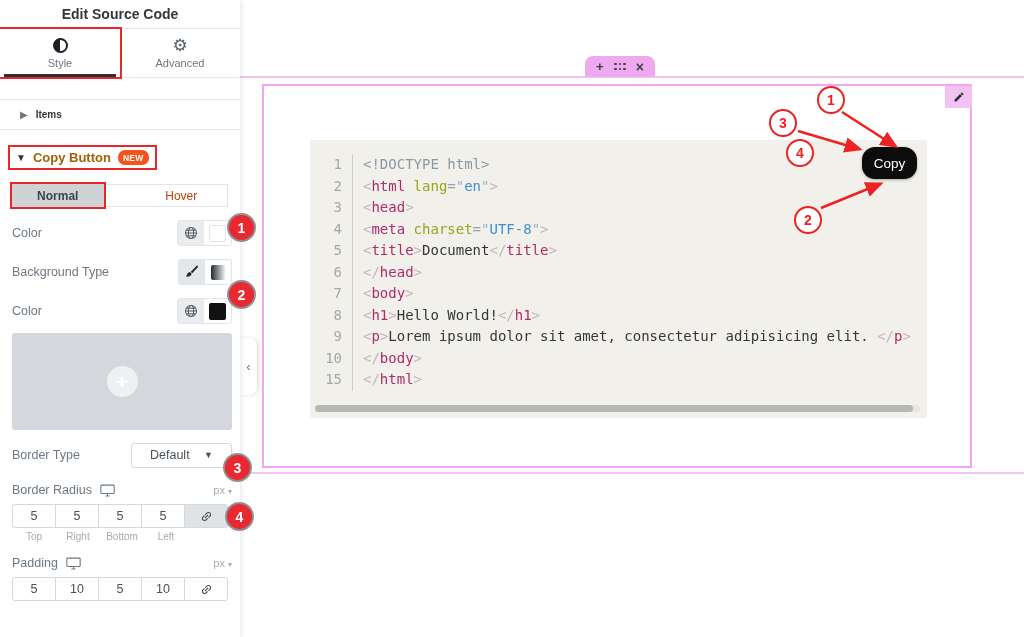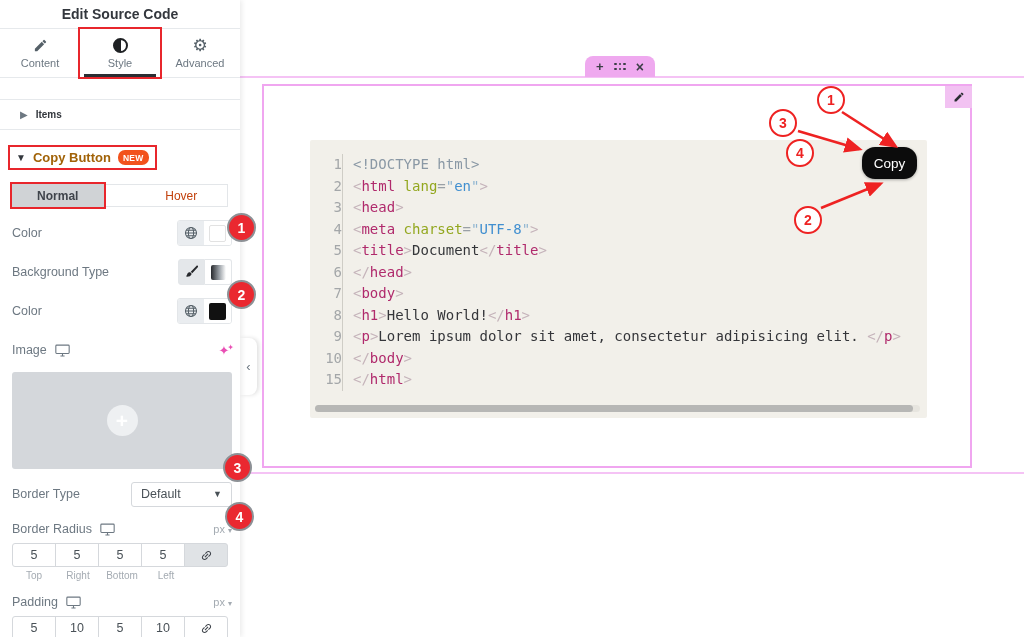--- a/index.html
+++ b/index.html
@@ -64,21 +64,21 @@
   .grad-sq { width:15px; height:15px; background:linear-gradient(90deg,#26282c,#9aa0a6 55%,#fff); border-radius:2px; }
   .ai-icon { color:#e94fb4; font-size:13px; letter-spacing:-2px; cursor:pointer; }
 
   .img-placeholder { margin:9px 8px 0 12px; height:97px; background:#d4d7db; border-radius:3px;
     display:flex; align-items:center; justify-content:center; cursor:pointer; }
   .img-plus { width:31px; height:31px; border-radius:50%; background:#eef0f2;
     display:flex; align-items:center; justify-content:center;
     color:#fff; font-size:21px; font-weight:bold; line-height:1; }
 
   .select-ctl { width:101px; height:25px; border:1px solid #d5d8dc; border-radius:3px; background:#fff;
-    display:flex; align-items:center; justify-content:space-between; padding:0 9px; cursor:pointer; }
+    display:flex; align-items:center; justify-content:space-between; padding:0 18px; cursor:pointer; }
   .select-ctl .sel-val { font-size:12.5px; color:#495157; }
   .select-ctl .sel-caret { font-size:9px; color:#495157; }
   .unit { font-size:11px; color:#a4abb2; cursor:pointer; }
   .unit .u-caret { font-size:8px; }
 
   .dim-inputs { display:flex; margin:5px 8px 0 12px; }
   .dim-inputs input { width:44px; height:24px; border:1px solid #d5d8dc; background:#fff;
     text-align:center; font-size:12.5px; color:#495157; font-family:"Liberation Sans",sans-serif; }
   .dim-inputs input + input { margin-left:-1px; }
   .dim-inputs input:first-child { border-radius:3px 0 0 3px; }
@@ -113,21 +113,21 @@
   .inner-rect { position:absolute; left:22px; top:84px; width:710px; height:384px;
     border:2px solid #f0a6f0; pointer-events:none; }
   .pencil-box { position:absolute; left:705px; top:86px; width:27px; height:22px; background:#f2c2f2;
     display:flex; align-items:center; justify-content:center; z-index:7; cursor:pointer; }
 
   .code-block { position:absolute; left:70px; top:140px; width:617px; height:278px;
     background:#f2f0ea; border-radius:2px; padding-top:14px; z-index:1; }
   .code-line { display:flex; font-family:"DejaVu Sans Mono", monospace;
     font-size:14px; line-height:21.5px; white-space:pre; }
   .ln { width:32px; text-align:right; color:#a4a7a9; flex:none; }
-  .lc { border-left:1px solid #cfcdc6; padding-left:10px; }
+  .lc { border-left:1px solid #cfcdc6; margin-left:10px; padding-left:10px; }
   .tk-doc { color:#8a98a5; } .tk-tag { color:#b02a6c; } .tk-pun { color:#c5b3ba; }
   .tk-attr{ color:#93a71f; } .tk-eq { color:#9aa0a6; } .tk-q { color:#8fb5d1; }
   .tk-val { color:#418fd0; } .tk-txt { color:#35363a; }
 
   .h-scrollbar { position:absolute; left:5px; bottom:6px; width:605px; height:7px;
     background:#e7e5df; border-radius:4px; }
   .h-scroll-thumb { width:598px; height:7px; background:#b7b7b5; border-radius:4px; cursor:pointer; }
 
   .copy-btn { position:absolute; left:622px; top:147px; width:55px; height:32px; background:#0c0c0c;
     color:#fff; font-size:13.5px; border:none; border-radius:13px; z-index:3; cursor:pointer;
@@ -137,28 +137,20 @@
 </style>
 </head>
 <body>
 
 <div id="sidebar">
   <div class="panel-header">
     <h1>Edit Source Code</h1>
   </div>
 
   <div class="tabs">
-    <div class="tab">
-      <span class="tab-icon">
-        <svg width="15" height="15" viewBox="0 0 24 24" fill="#556068">
-            <path d="M3 17.25V21h3.75L17.81 9.94l-3.75-3.75L3 17.25zM20.71 7.04a.996.996 0 0 0 0-1.41l-2.34-2.34a.996.996 0 0 0-1.41 0l-1.83 1.83 3.75 3.75 1.83-1.83z"></path>
-          </svg>
-      </span>
-      <span class="tab-label">Content</span>
-    </div>
     <div class="tab active red-outline">
       <span class="tab-icon">
           <span class="style-circle"></span>
         </span>
       <span class="tab-label">Style</span>
     </div>
     <div class="tab">
       <span class="tab-icon gear-glyph">⚙</span>
       <span class="tab-label">Advanced</span>
     </div>
@@ -227,30 +219,20 @@
             <path d="M1.7 8h12.6M2.6 4.8h10.8M2.6 11.2h10.8"></path>
           </svg>
       </span>
       <span class="swatch-cell">
           <span class="swatch black"></span>
         </span>
     </div>
   </div>
 
   
-  <div class="ctl-row">
-    <span class="ctl-label">
-      <span>Image</span>
-      <svg width="15" height="13" viewBox="0 0 18 15" fill="none" stroke="#6d7882" stroke-width="1.3">
-          <rect x="1" y="1" width="16" height="10" rx="1"></rect>
-          <path d="M6.5 14h5M9 11.5V14"></path>
-        </svg>
-    </span>
-    <span class="ai-icon">✦<small style="font-size:8px;vertical-align:top;">✦</small></span>
-  </div>
   <div class="img-placeholder">
     <span class="img-plus">
         <span>+</span>
       </span>
   </div>
 
   
   <div class="ctl-row" style="margin-top:12px;text-align:right;">
     <span class="ctl-label">Border Type</span>
     <div class="select-ctl">

